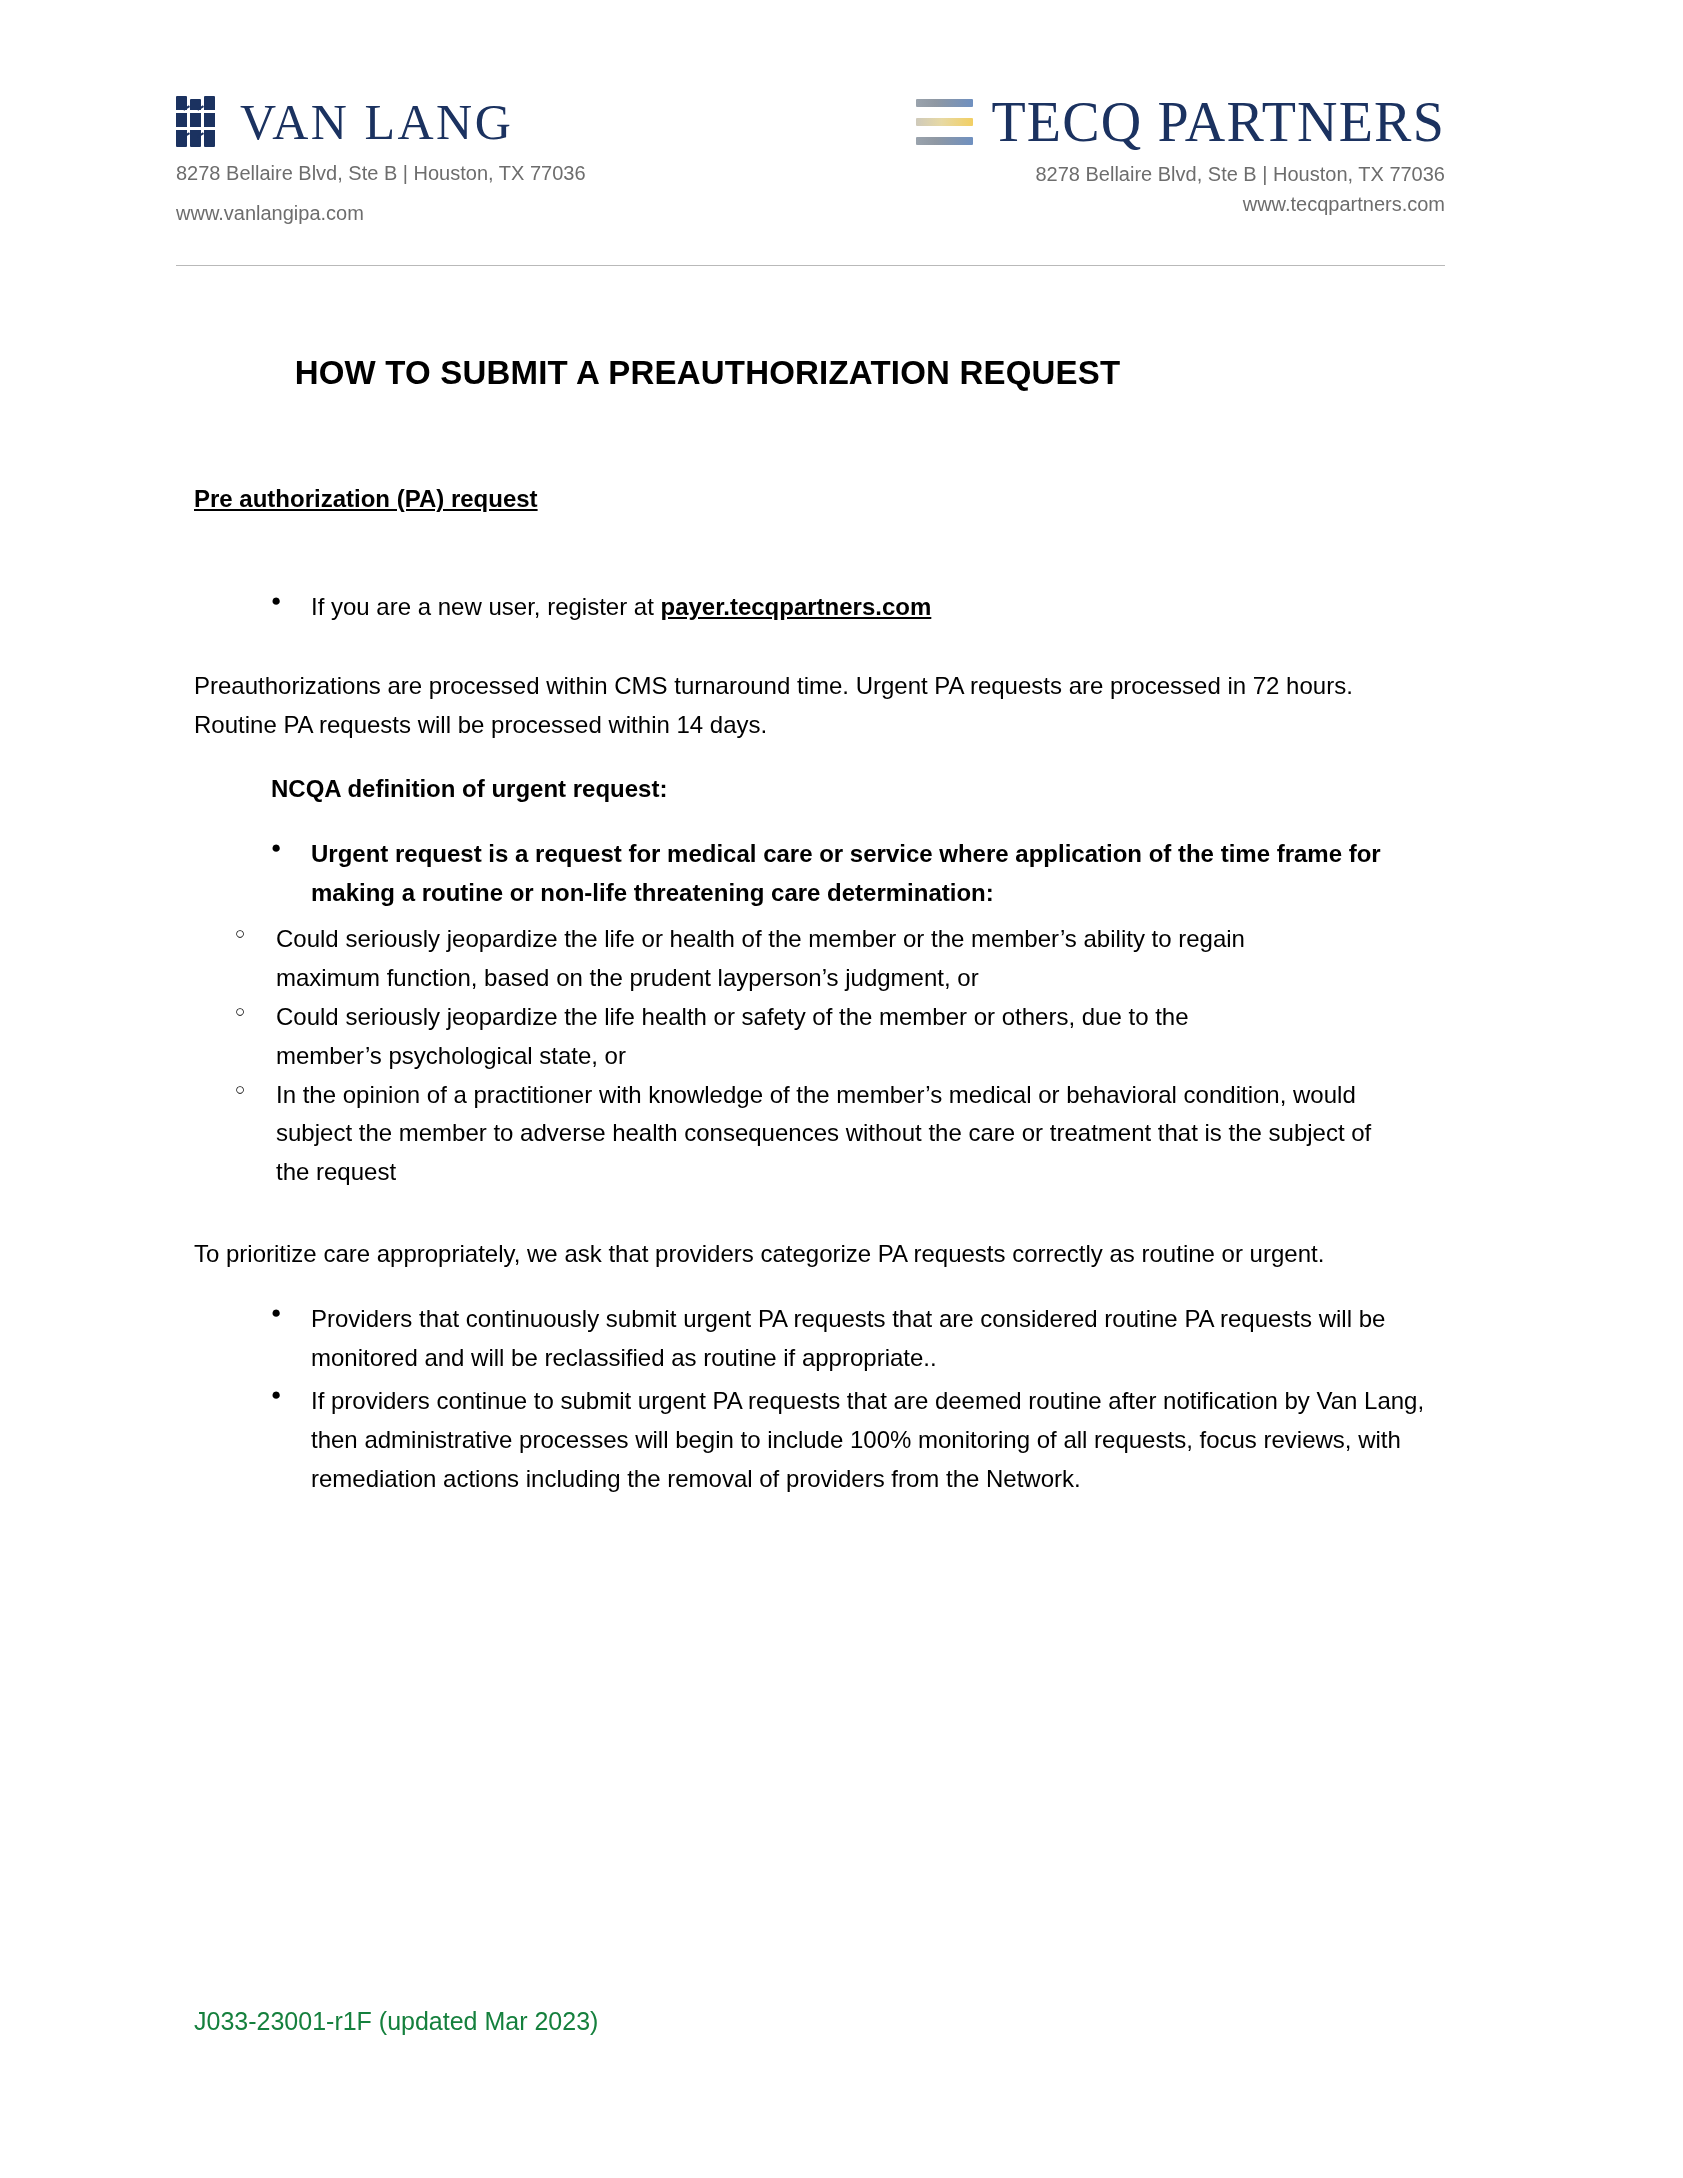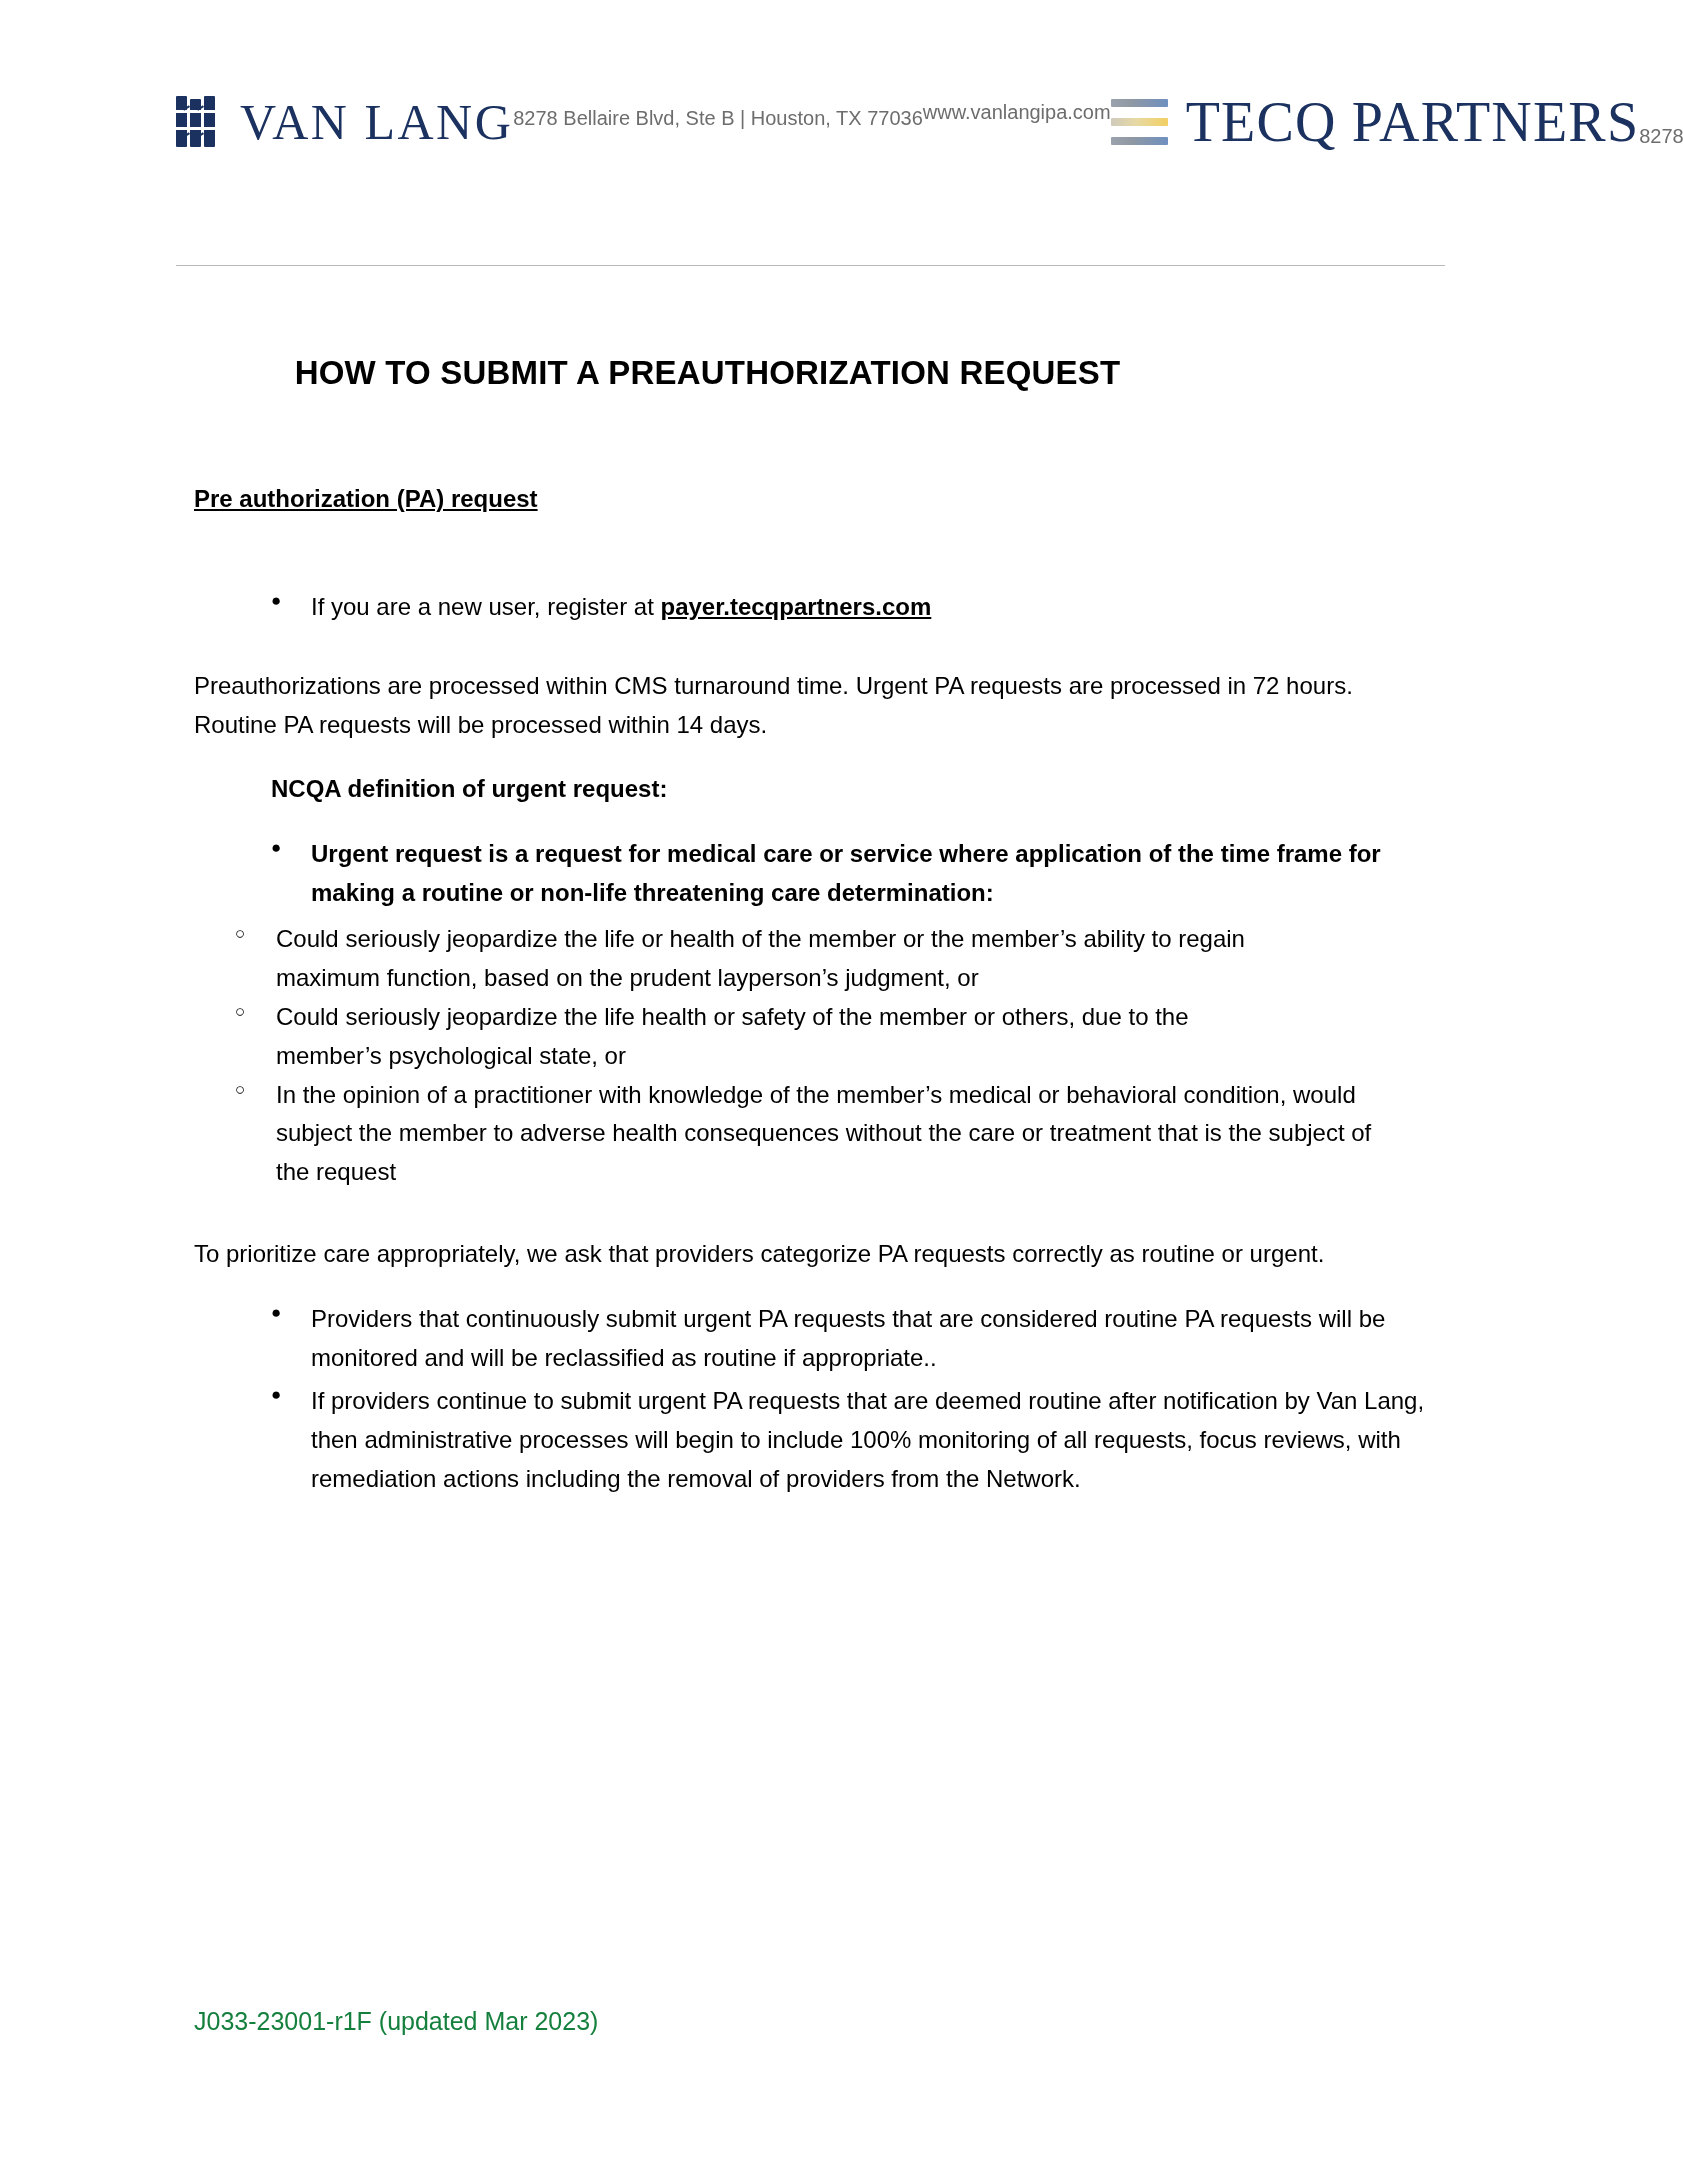--- a/index.html
+++ b/index.html
@@ -23,21 +23,21 @@
   
   .letterhead {
     position: absolute;
     left: 176px;
     top: 94px;
     width: 1269px;
     display: flex;
     justify-content: space-between;
     align-items: flex-start;
   }
-  .brand-block { display: flex; flex-direction: row; }
+  .brand-block { display: flex; flex-direction: column; }
   .brand-right { align-items: flex-end; }
 
   .brand-lockup {
     display: flex;
     align-items: center;
     gap: 18px;
   }
 
   
   .vl-mark {
@@ -252,21 +252,21 @@
           <div class="vl-band b1"></div>
           <div class="vl-band b2"></div>
           <div class="vl-tick t1"></div>
           <div class="vl-tick t2"></div>
           <div class="vl-tick t3"></div>
           <div class="vl-tick t4"></div>
         </div>
         <div class="brand-word">VAN LANG</div>
       </div>
       <div class="brand-address">8278 Bellaire Blvd, Ste B | Houston, TX 77036</div>
-      <div class="brand-address" style="margin-top:4px">www.vanlangipa.com</div>
+      <div class="brand-address" style="margin-top:12px">www.vanlangipa.com</div>
     </div>
 
     <div class="brand-block brand-right">
       <div class="brand-lockup">
         <div class="tq-mark">
           <div class="tq-bar top"></div>
           <div class="tq-bar middle"></div>
           <div class="tq-bar bottom"></div>
         </div>
         <div class="brand-word-tecq">TECQ PARTNERS</div>

